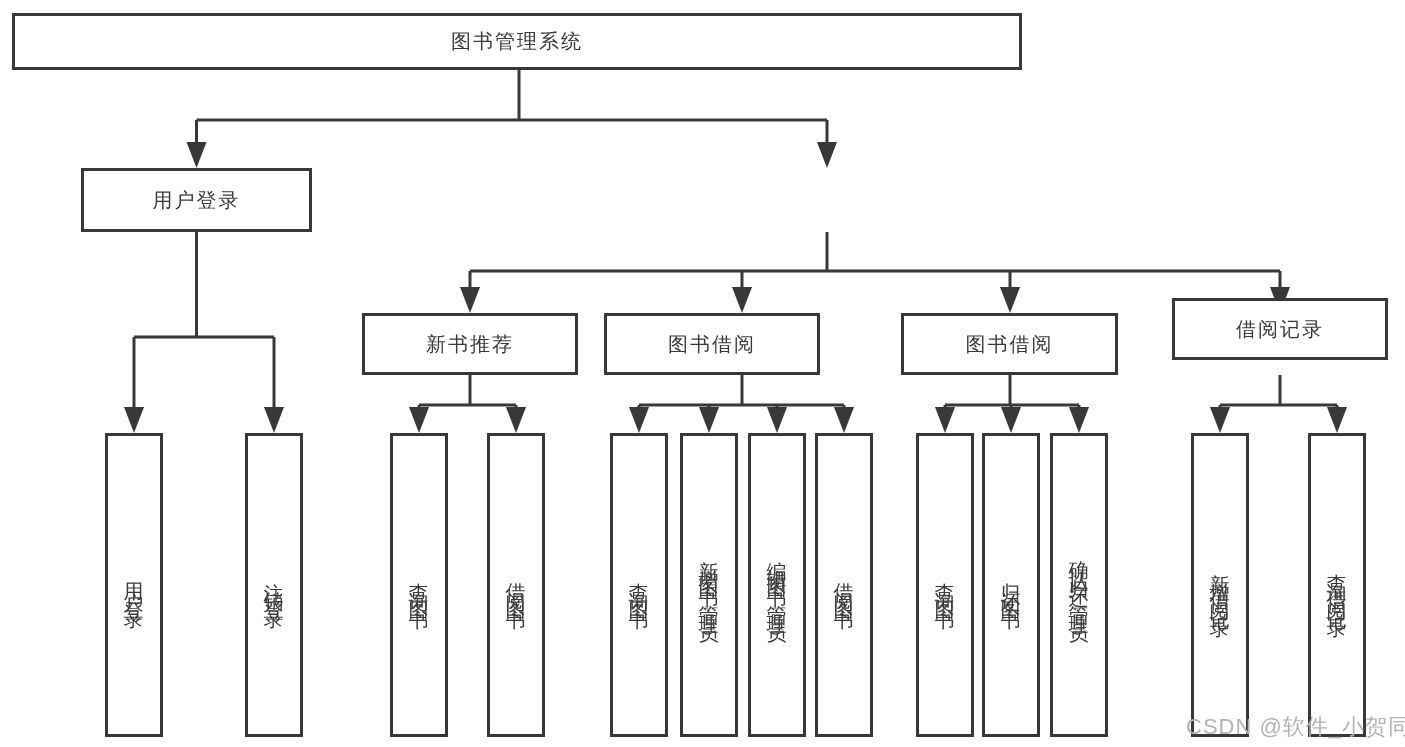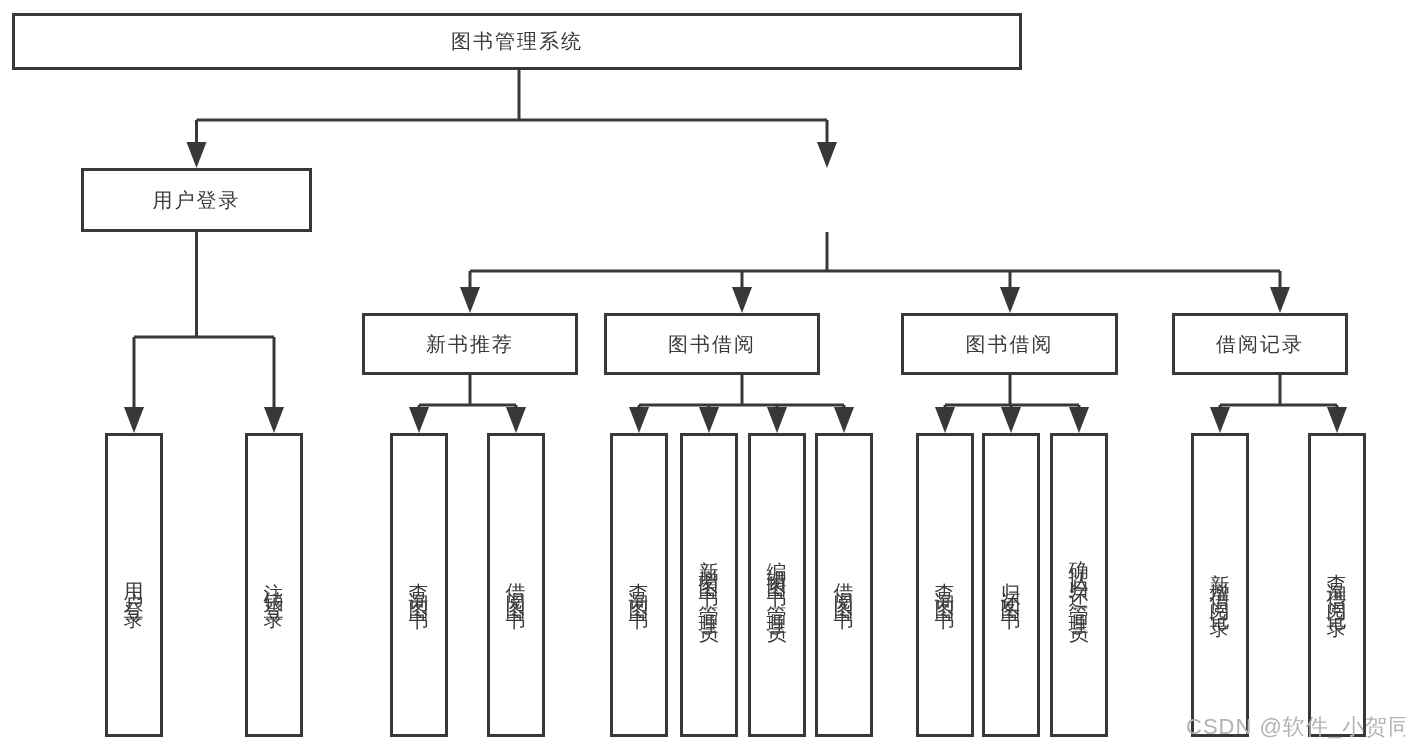--- a/index.html
+++ b/index.html
@@ -106,21 +106,21 @@
 
   <div class="box" style="left:362px;top:313px;width:216px;height:62px">
     <span class="lbl">新书推荐</span>
   </div>
   <div class="box" style="left:604px;top:313px;width:216px;height:62px">
     <span class="lbl">图书借阅</span>
   </div>
   <div class="box" style="left:901px;top:313px;width:217px;height:62px">
     <span class="lbl">图书借阅</span>
   </div>
-  <div class="box" style="left:1172px;top:313px;width:176px;height:62px">
+  <div class="box" style="left:1172px;top:298px;width:216px;height:62px">
     <span class="lbl">借阅记录</span>
   </div>
 
   <div class="box v" style="left:105px;top:433px;width:58px;height:304px">
     <span class="lbl">用户登录</span>
   </div>
   <div class="box v" style="left:245px;top:433px;width:58px;height:304px">
     <span class="lbl">注销登录</span>
   </div>
 

